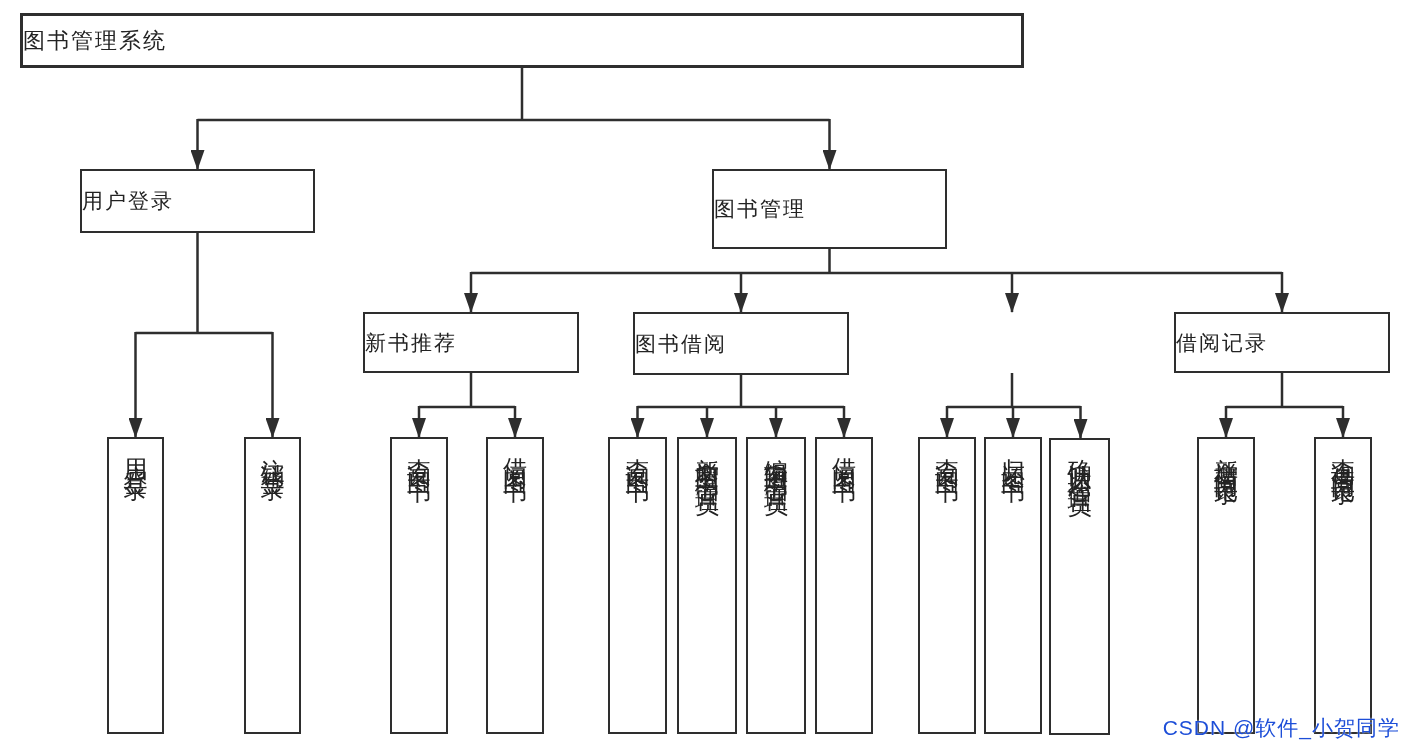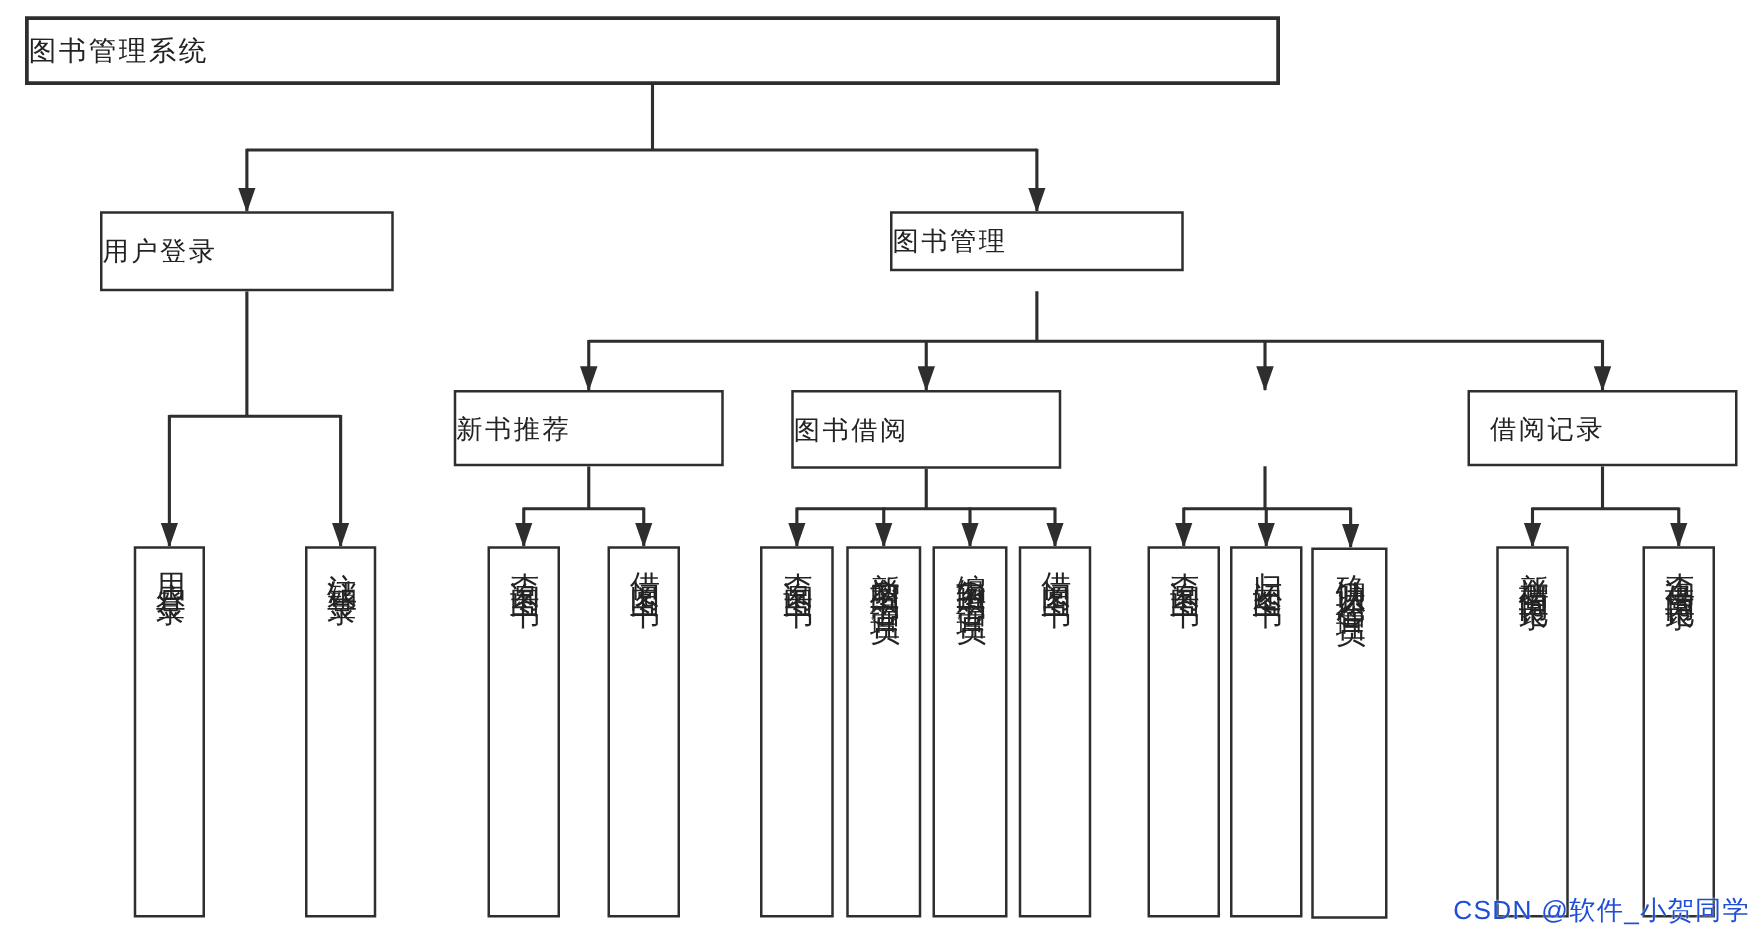--- a/index.html
+++ b/index.html
@@ -89,31 +89,31 @@
     </g>
   </svg>
 
   <div class="node root" style="left:20px;top:13px;width:1004px;height:55px;">
     <span>图书管理系统</span>
   </div>
 
   <div class="node h" style="left:80px;top:169px;width:235px;height:64px;">
     <span>用户登录</span>
   </div>
-  <div class="node h" style="left:712px;top:169px;width:235px;height:48px;">
+  <div class="node h" style="left:712px;top:169px;width:235px;height:80px;">
     <span>图书管理</span>
   </div>
 
   <div class="node h" style="left:363px;top:312px;width:216px;height:61px;">
     <span>新书推荐</span>
   </div>
   <div class="node h" style="left:633px;top:312px;width:216px;height:63px;">
     <span>图书借阅</span>
   </div>
-  <div class="node h" style="left:1174px;top:312px;width:216px;height:61px;padding-left:16px;">
+  <div class="node h" style="left:1174px;top:312px;width:216px;height:61px;">
     <span>借阅记录</span>
   </div>
 
   <div class="node v" style="left:107px;top:437px;width:57px;height:297px;">
     <span>用户登录</span>
   </div>
   <div class="node v" style="left:244px;top:437px;width:57px;height:297px;">
     <span>注销登录</span>
   </div>
 

